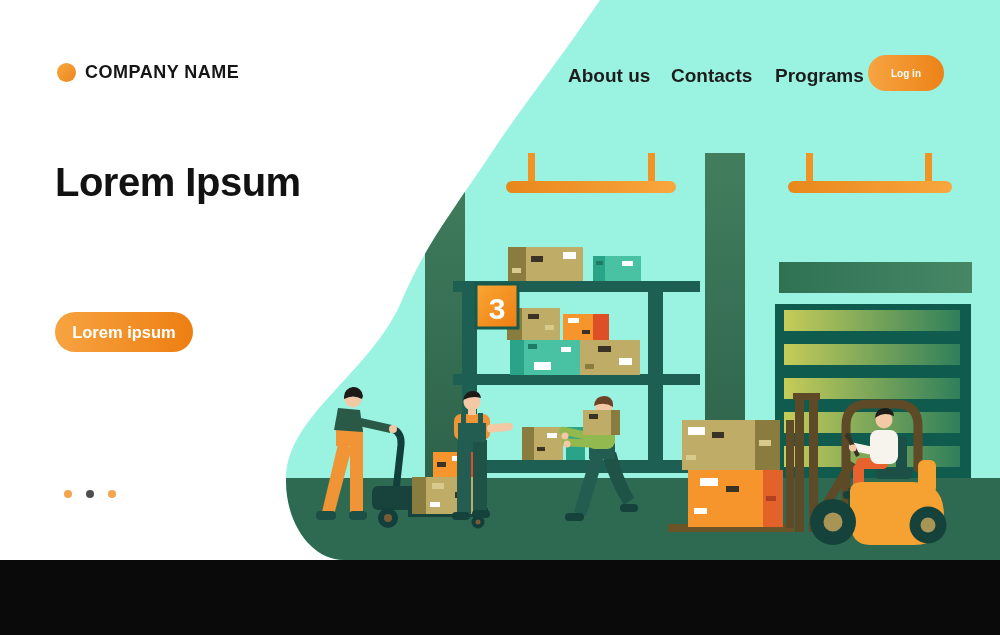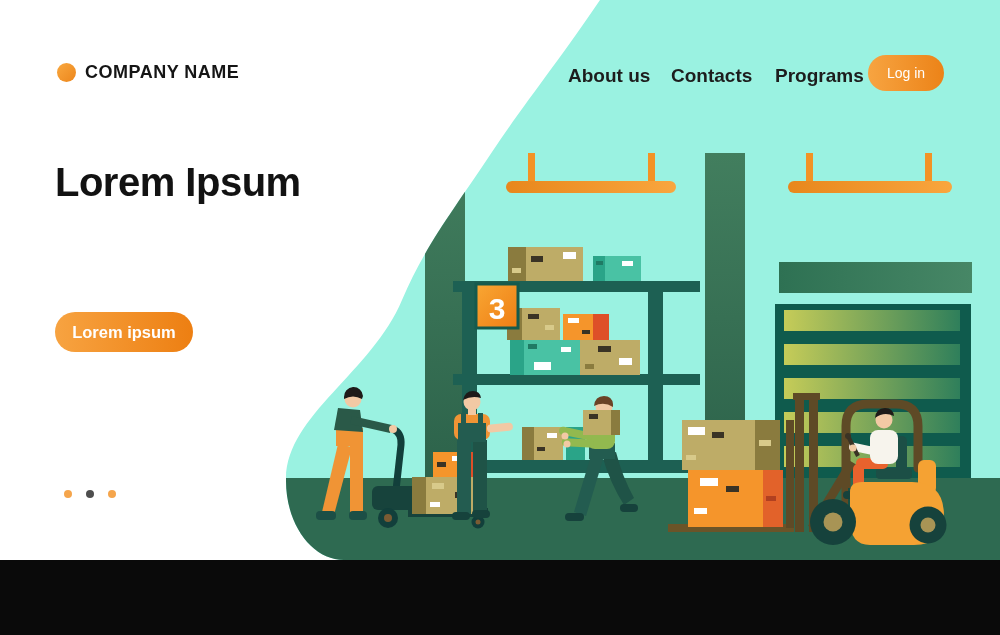--- a/index.html
+++ b/index.html
@@ -6,21 +6,21 @@
   .page{position:relative;width:1000px;height:635px;overflow:hidden;background:#ffffff;}
   .illustration{position:absolute;left:0;top:0;width:1000px;height:560px;}
 
   
   .logo{position:absolute;left:57px;top:62px;display:flex;align-items:center;gap:9px;z-index:3;}
   .logo-dot{width:19px;height:19px;border-radius:50%;background:linear-gradient(135deg,#F9A83F,#EC861C);}
   .logo-text{font-size:18px;font-weight:bold;letter-spacing:.5px;color:#151515;white-space:nowrap;}
   .nav-link{position:absolute;top:65px;font-size:19px;font-weight:bold;color:#1d1d1d;z-index:3;cursor:pointer;text-decoration:none;white-space:nowrap;}
   .nav-about{left:568px;} .nav-programs{left:671px;} .nav-contacts{left:775px;}
   .login-btn{position:absolute;left:868px;top:55px;width:76px;height:36px;border:none;border-radius:18px;
-    background:linear-gradient(90deg,#F7A441,#EC8318);color:#fff;font-weight:normal;font-size:14px;
+    background:linear-gradient(90deg,#F7A441,#EC8318);color:#fff;font-weight:bold;font-size:10px;
     font-family:inherit;z-index:3;cursor:pointer;}
 
   
   .hero-title{position:absolute;left:55px;top:160px;font-size:40px;font-weight:800;letter-spacing:-.5px;color:#121212;z-index:3;white-space:nowrap;}
   .hero-text{position:absolute;left:55px;top:217px;font-size:16px;line-height:19px;color:#2e2e2e;z-index:3;}
   .cta{position:absolute;left:55px;top:312px;width:138px;height:40px;border:none;border-radius:20px;
     background:linear-gradient(90deg,#F7A341,#ED7F12);color:#fff;font-weight:bold;font-size:16.5px;
     font-family:inherit;z-index:3;cursor:pointer;}
 
   

